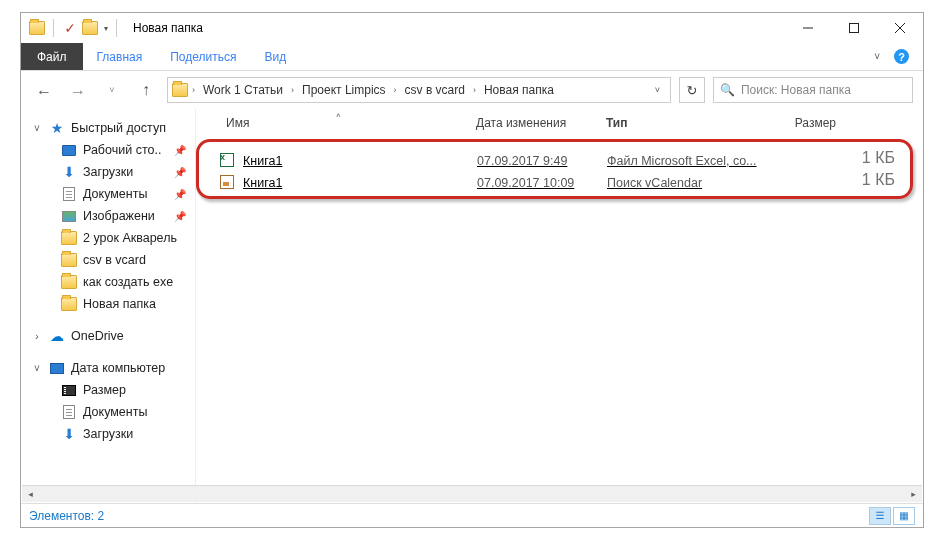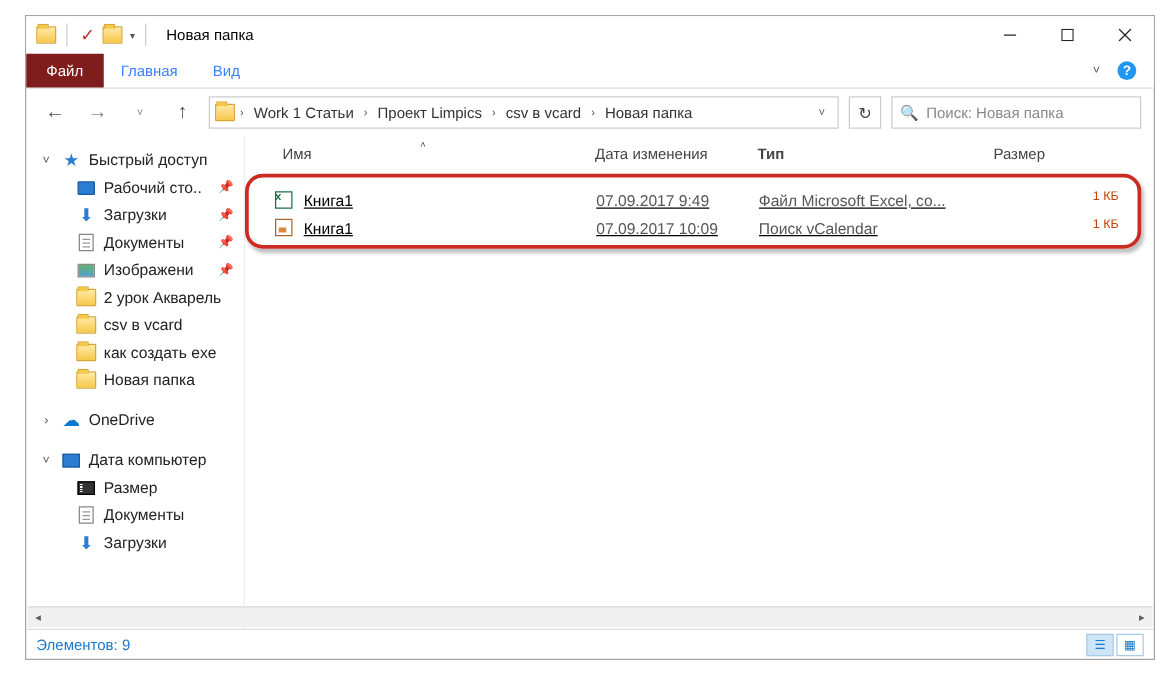--- a/index.html
+++ b/index.html
@@ -15,21 +15,21 @@
 .qat-sep { width:1px; height:18px; background:#ccc; margin:0 4px;}
 .check-ico { width:16px; height:16px; display:flex; align-items:center; justify-content:center; color:#c0392b; font-size:14px; }
 .qat-down { font-size:8px; color:#555; margin-left:2px;}
 .titlebar .title { font-size: 12px; color: #000; margin-left: 8px; }
 .winbtns { margin-left: auto; display: flex; height: 100%; }
 .winbtn { width: 46px; display: flex; align-items: center; justify-content: center; font-size: 12px; color: #222; }
 .winbtn svg { width:10px; height:10px; }
 
 
 .ribbon { height: 28px; background: #fff; border-bottom: 1px solid #ddd; display: flex; align-items: stretch; font-size: 12px; position: relative;}
-.filetab { background: #7f1d1d; color: #fff; padding: 0 16px; display: flex; align-items: center; }
+.filetab { background: #404040; color: #fff; padding: 0 16px; display: flex; align-items: center; }
 .rtab { padding: 0 14px; display: flex; align-items: center; color: #3b82f6; }
 .ribbon-right { margin-left:auto; display:flex; align-items:center; gap:14px; padding-right:14px; color:#555;}
 .chev-down { font-size:10px; }
 .help-ico { width:15px; height:15px; border-radius:50%; background:#2196f3; color:#fff; font-size:11px; display:flex; align-items:center; justify-content:center; font-weight:bold;}
 
 
 .navbar { height: 38px; display: flex; align-items: center; padding: 0 10px; gap: 8px; }
 .navbtn { width: 26px; height: 26px; display: flex; align-items: center; justify-content: center; color: #888; font-size: 16px; }
 .navbtn.dark { color: #555; }
 .bc { flex: 1; height: 26px; border: 1px solid #ccc; display: flex; align-items: center; font-size: 12px; padding: 0 4px; gap:2px;}
@@ -72,21 +72,21 @@
 .highlight { border: 3px solid #cc2b24; border-radius: 14px; padding: 4px 6px 6px 6px; position: relative; box-shadow: 2px 3px 3px rgba(0,0,0,0.25);}
 .row { display: flex; align-items: flex-end; height: 22px; padding-left: 14px; text-decoration: underline; }
 .row .fico { width:16px; height:16px; margin-right: 8px; display:flex; align-items:center; justify-content:center; }
 .excel-ico { width:14px; height:14px; background:#fff; border:1px solid #1d6f42; position:relative;}
 .excel-ico::after{content:"x"; position:absolute; left:-1px; top:-2px; font-size:9px; color:#1d6f42; font-weight:bold;}
 .vcal-ico { width:14px; height:14px; background:#fff; border:1px solid #a66a2c; position:relative;}
 .vcal-ico::after{content:""; position:absolute; left:2px; top:6px; width:6px; height:4px; background:#d28b3f;}
 .row .c-name { width: 234px; }
 .row .c-date { width: 130px; color:#555;}
 .row .c-type { width: 160px; color:#555; white-space:nowrap; overflow:hidden; text-overflow:ellipsis;}
-.sizes { position:absolute; right:18px; top:8px; font-size:10px; color:#c2410c; text-align:right; line-height:22px;}
+.sizes { position:absolute; right:18px; top:8px; font-size:16px; color:#737373; text-align:right; line-height:22px;}
 
 
 .status { height: 24px; border-top: 1px solid #ddd; display: flex; align-items: center; font-size: 12px; color: #1979ca; padding: 0 8px; }
 .status-right { margin-left:auto; display:flex; gap:2px;}
 .view-btn { width:22px; height:18px; border:1px solid #a8cbe8; display:flex; align-items:center; justify-content:center; font-size:10px; color:#1979ca;}
 .view-btn.active { background:#cde6f7;}
 
 
 .hscroll { position:absolute; left:1px; right:1px; bottom:25px; height:17px; background:#f0f0f0; border-top:1px solid #dadada; display:flex; align-items:center;}
 .hscroll-btn { width:17px; height:17px; display:flex; align-items:center; justify-content:center; color:#606060; font-size:9px;}
@@ -124,20 +124,21 @@
               <line x1="0" y1="0" x2="10" y2="10" stroke="#222" stroke-width="1"></line>
               <line x1="10" y1="0" x2="0" y2="10" stroke="#222" stroke-width="1"></line>
             </svg>
           </div>
     </div>
   </div>
 
   <div class="ribbon">
     <div class="filetab">Файл</div>
     <div class="rtab">Главная</div>
+    <div class="rtab">Поделиться</div>
     <div class="rtab">Вид</div>
     <div class="ribbon-right">
       <span class="chev-down">˅</span>
       <span class="help-ico">?</span>
     </div>
   </div>
 
   <div class="navbar">
     <div class="navbtn dark">←</div>
     <div class="navbtn">→</div>
@@ -294,21 +295,21 @@
     </div>
   </div>
 
   <div class="hscroll">
     <div class="hscroll-btn">◂</div>
     <div class="hscroll-track"></div>
     <div class="hscroll-btn">▸</div>
   </div>
 
   <div class="status">
-    <span>Элементов: 9</span>
+    <span>Элементов: 2</span>
     <div class="status-right">
       <div class="view-btn active">☰</div>
       <div class="view-btn">▦</div>
     </div>
   </div>
 
 </div>
 </div>
 
 </body></html>

